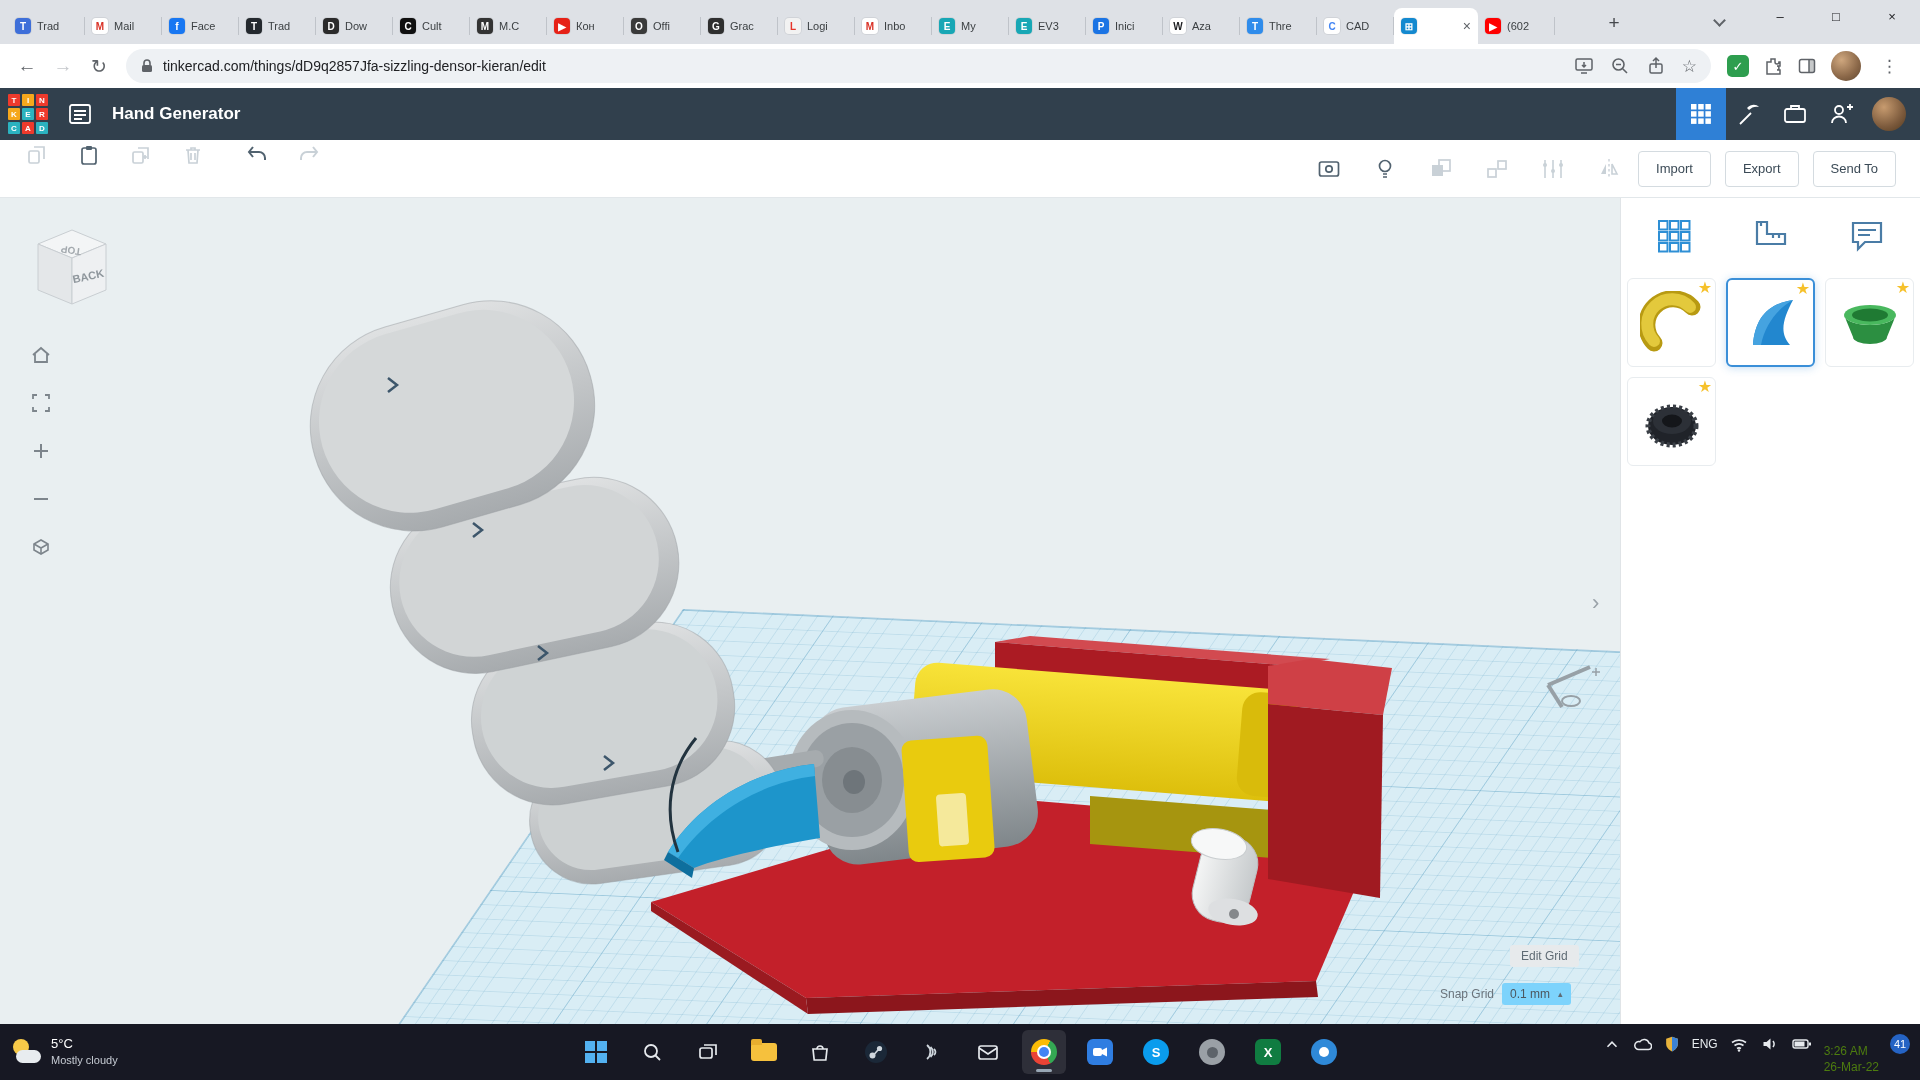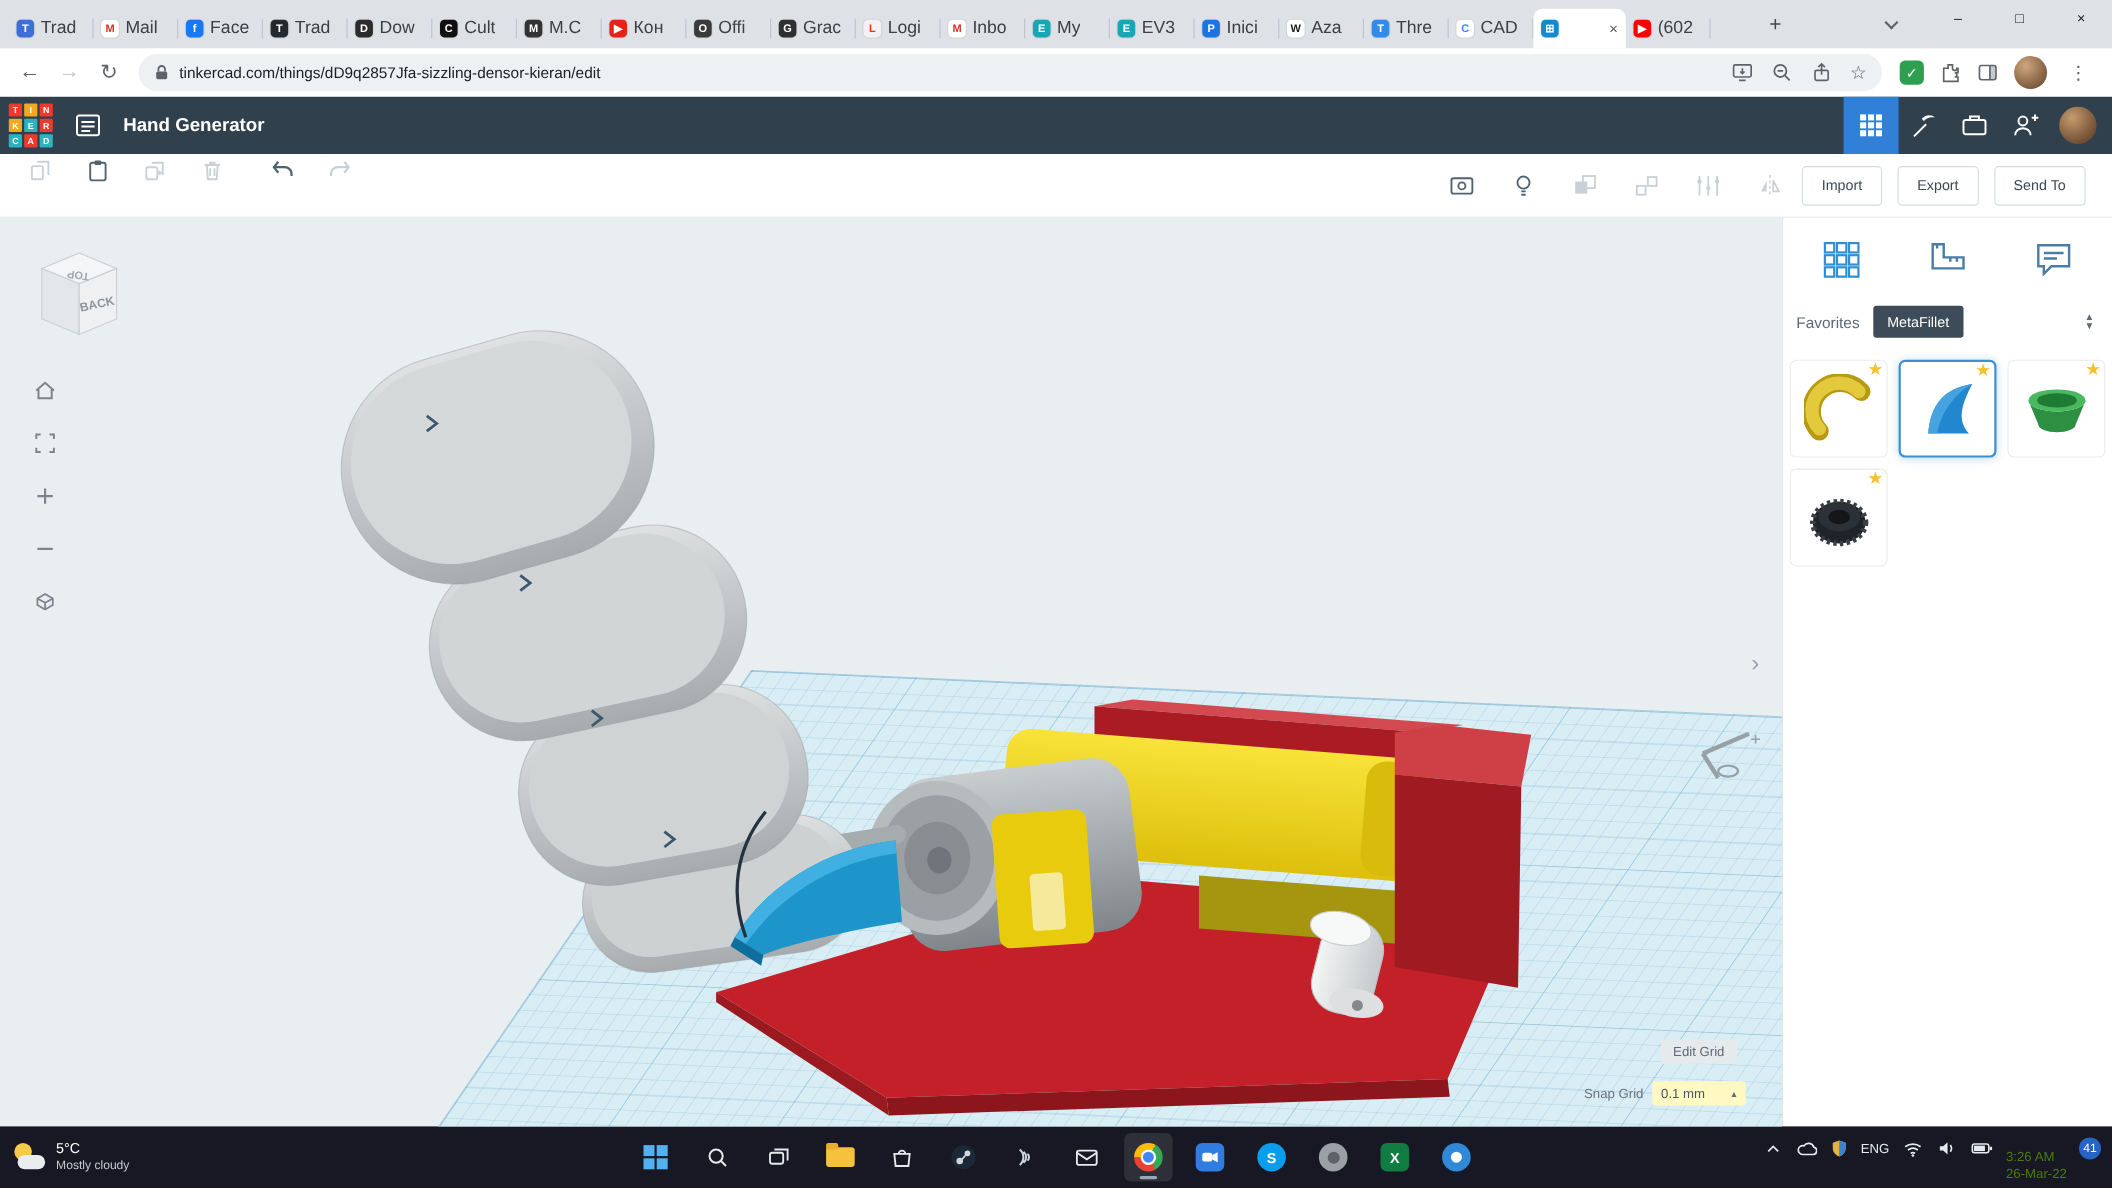--- a/index.html
+++ b/index.html
@@ -7,21 +7,21 @@
   body { position:relative; background:#e9eff1; font-family:"Liberation Sans",sans-serif; }
   svg { display:block; }
 
   
   .tabstrip{position:absolute;left:0;top:0;width:1920px;height:44px;background:#dee1e6;}
   .tabs{position:absolute;left:8px;bottom:0;display:flex;align-items:flex-end;}
   .tab{width:77px;height:36px;display:flex;align-items:center;gap:6px;padding:0 7px;position:relative;border-radius:8px 8px 0 0;}
   .tab:not(.active)::after{content:"";position:absolute;right:0;top:9px;height:18px;width:1px;background:#9aa0a6;opacity:.45;}
   .tab.active{background:#fff;width:84px;}
   .fav{width:16px;height:16px;border-radius:4px;font-size:10px;font-weight:bold;display:flex;align-items:center;justify-content:center;flex:none;box-shadow:0 0 0 1px rgba(0,0,0,.06);}
-  .tlabel{font-size:16px;color:#3c4043;white-space:nowrap;overflow:hidden;}
+  .tlabel{font-size:11px;color:#3c4043;white-space:nowrap;overflow:hidden;}
   .tclose{margin-left:auto;font-size:14px;color:#5f6368;line-height:1;}
   .newtab{position:absolute;left:1600px;bottom:7px;width:28px;height:28px;display:flex;align-items:center;justify-content:center;font-size:19px;color:#45484d;border-radius:50%;}
   .tabsearch{position:absolute;left:1702px;top:10px;width:34px;height:24px;display:flex;align-items:center;justify-content:center;}
   .chevd{width:9px;height:9px;border-right:2px solid #5f6368;border-bottom:2px solid #5f6368;transform:rotate(45deg);margin-top:-4px;}
   .winbtns{position:absolute;right:0;top:0;display:flex;}
   .wbtn{width:56px;height:32px;display:flex;align-items:center;justify-content:center;font-size:13px;color:#202124;}
 
   
   .addressbar{position:absolute;top:44px;left:0;width:1920px;height:44px;background:#fff;display:flex;align-items:center;padding:0 10px;gap:2px;box-shadow:0 1px 0 rgba(0,0,0,.08);}
   .navbtn{width:34px;height:34px;border-radius:50%;display:flex;align-items:center;justify-content:center;font-size:19px;color:#5f6368;flex:none;}
@@ -65,21 +65,21 @@
       repeating-linear-gradient(to bottom, rgba(90,160,195,.20) 0 1px, transparent 1px 16px),
       repeating-linear-gradient(to right, rgba(90,160,195,.32) 0 1px, transparent 1px 160px),
       repeating-linear-gradient(to bottom, rgba(90,160,195,.32) 0 1px, transparent 1px 160px);}
   #scene{position:absolute;inset:0;z-index:2;}
   .viewcube{position:absolute;left:28px;top:20px;z-index:3;}
   .navcol{position:absolute;left:24px;top:140px;z-index:3;display:flex;flex-direction:column;gap:14px;}
   .navbtn3d{width:34px;height:34px;display:flex;align-items:center;justify-content:center;color:#7d858c;}
   .editgrid-btn{position:absolute;left:1510px;top:747px;z-index:4;background:#e7eaec;border-radius:3px;font-size:12px;color:#5f6b74;padding:4px 11px;}
   .snaprow{position:absolute;left:1440px;top:785px;z-index:4;display:flex;align-items:center;gap:8px;}
   .snaplabel{font-size:12px;color:#6a737b;}
-  .snapbox{background:#fef9c3;border-radius:3px;font-size:12px;color:#4c565e;padding:4px 8px;display:flex;gap:24px;align-items:center;}
+  .snapbox{background:#7dd3fc;border-radius:3px;font-size:12px;color:#4c565e;padding:4px 8px;display:flex;gap:8px;align-items:center;}
   .snapcaret{font-size:9px;color:#5f6b74;}
   .collapse{position:absolute;left:1592px;top:392px;z-index:4;font-size:22px;color:#9aa2a9;}
 
   
   .panel{position:absolute;top:198px;left:1620px;width:300px;height:826px;background:#fff;border-left:1px solid #e0e4e7;}
   .panel-tabs{display:flex;justify-content:space-between;padding:16px 28px 8px;}
   .ptab{width:50px;height:44px;display:flex;align-items:center;justify-content:center;}
   .fav-row{display:flex;align-items:center;padding:12px 12px 8px;gap:12px;}
   .fav-label{font-size:14px;color:#5d6b77;}
   .dropdown-pill{background:#3e4c59;color:#fff;font-size:13px;padding:7px 13px;border-radius:3px;}
@@ -566,28 +566,20 @@
         </svg>
     </div>
     <div class="ptab">
       <svg width="40" height="40" viewBox="0 0 40 40" fill="none" stroke="#4a7ca6" stroke-width="2.2">
           <path d="M6 7h28v19H18l-7 7v-7H6Z"></path>
           <path d="M11 14h18M11 19h12"></path>
         </svg>
     </div>
   </div>
 
-  <div class="fav-row">
-    <span class="fav-label">Favorites</span>
-    <span class="dropdown-pill">MetaFillet</span>
-    <span class="stepper">
-      <span>▲</span><br>
-      <span>▼</span>
-    </span>
-  </div>
 
   <div class="shape-grid">
     <div class="shape-card">
       <svg width="64" height="64" viewBox="0 0 64 64">
         <path d="M14 52 A26 26 0 0 1 52 16" fill="none" stroke="#b89a12" stroke-width="17" stroke-linecap="round"></path>
         <path d="M14 50 A24 24 0 0 1 50 16" fill="none" stroke="#e3c93c" stroke-width="12" stroke-linecap="round"></path>
       </svg>
       <span class="star">★</span>
     </div>
     <div class="shape-card selected">

